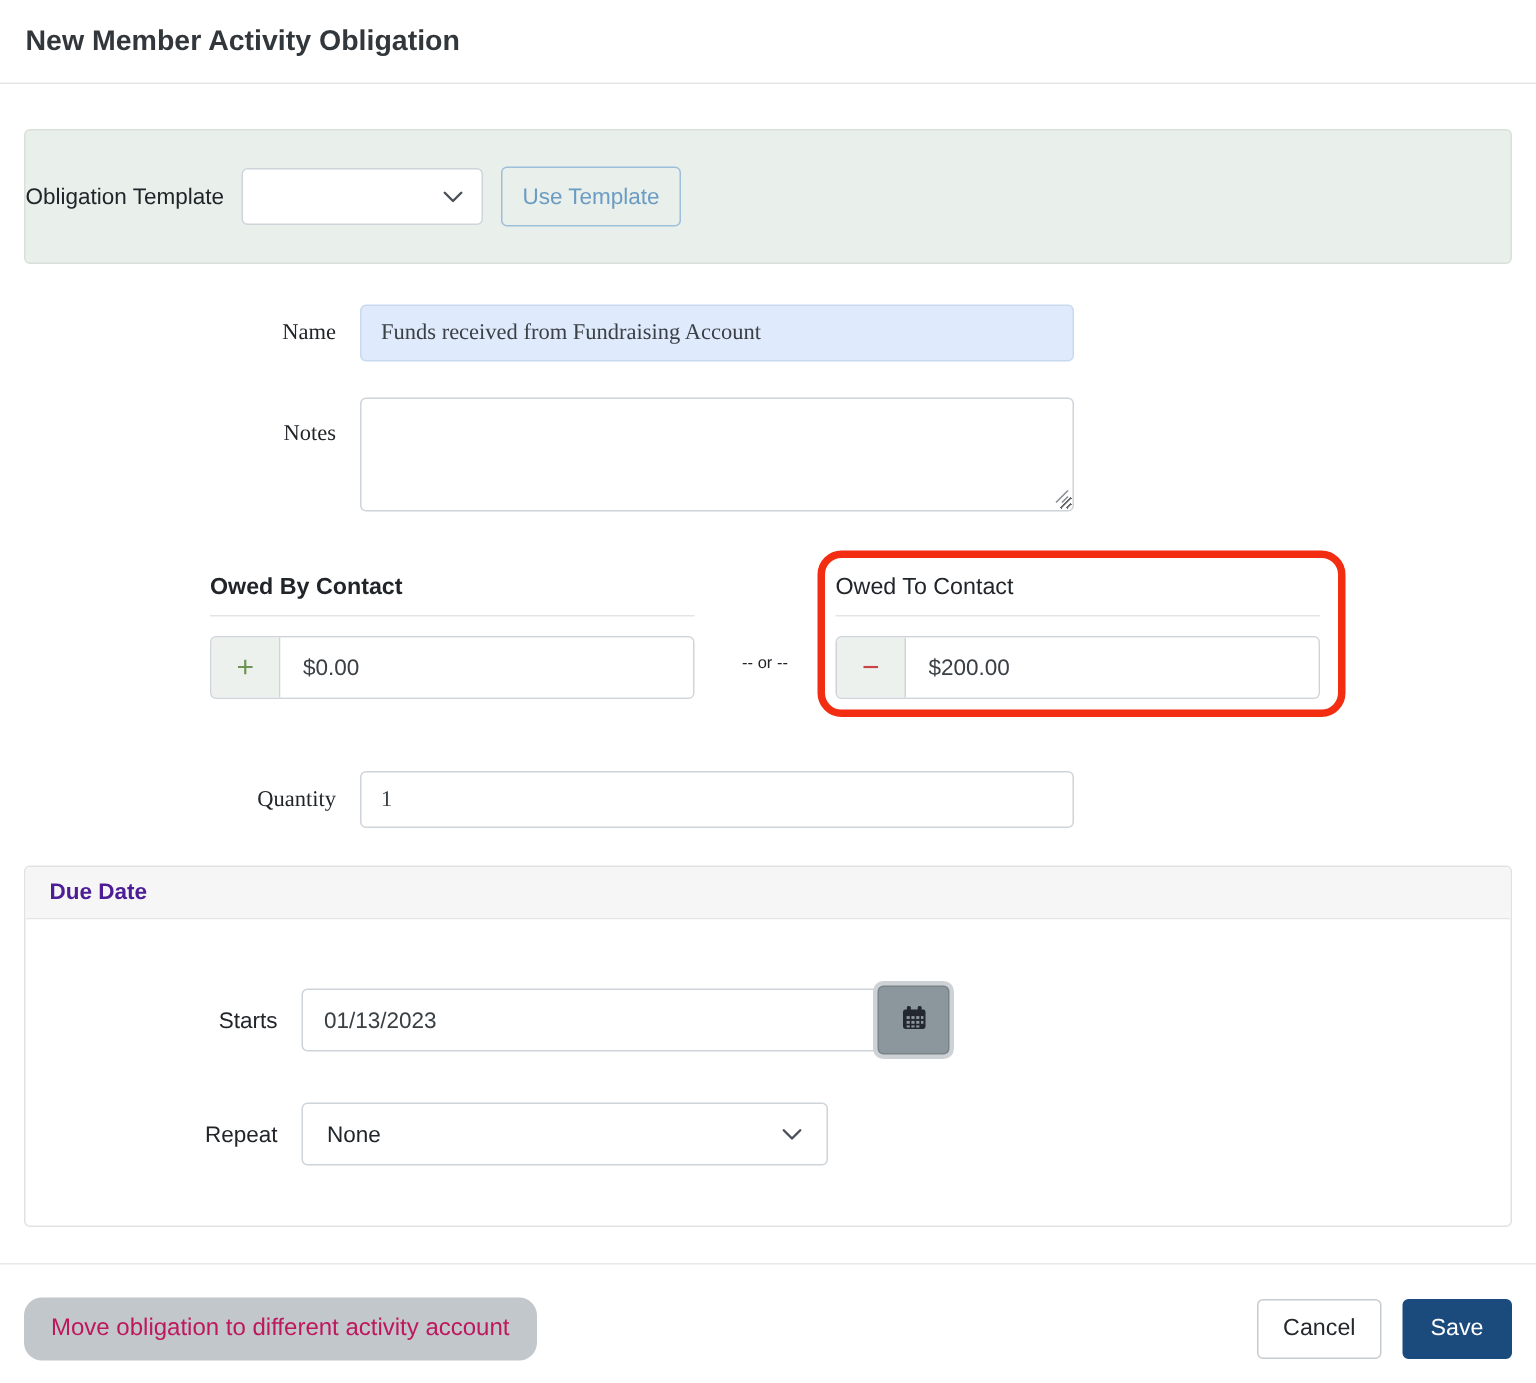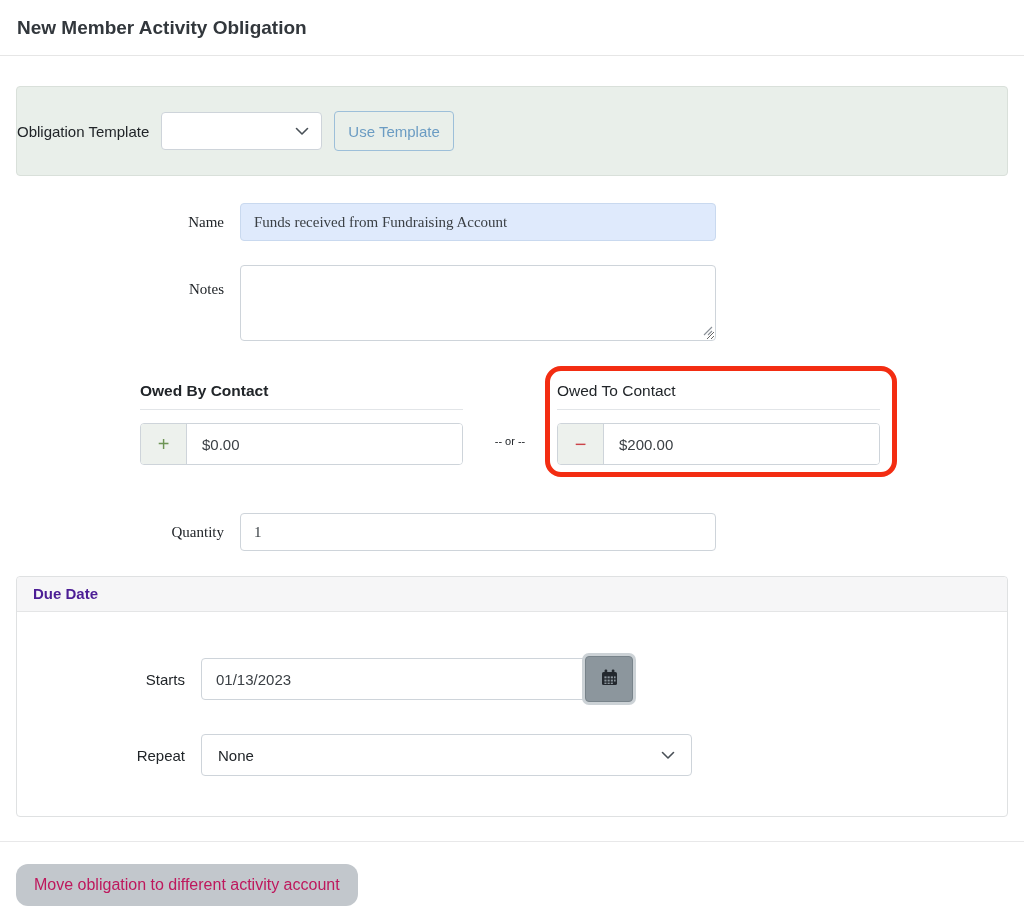--- a/index.html
+++ b/index.html
@@ -45,21 +45,21 @@
   
   .due-card { margin: 25px 16px 0; border: 1px solid #dfe1e2; border-radius: 4px; }
   .due-card-header { background: #f6f6f7; border-bottom: 1px solid #e4e5e6; border-radius: 4px 4px 0 0; padding: 8px 16px 9px; font-size: 15px; font-weight: 700; color: #4c1d95; }
   .due-card-body { padding: 44px 0 40px; }
   .dd-row { display: flex; align-items: center; }
   .dd-row + .dd-row { margin-top: 32px; }
   .dd-label { flex: 0 0 184px; text-align: right; padding-right: 16px; font-size: 15px; color: #212529; }
   .starts-group { display: flex; align-items: center; }
   .starts-input { width: 385px; height: 42px; border: 1px solid #ced4da; border-radius: 4px 0 0 4px; font-size: 15px; font-family: inherit; color: #3b4045; padding: 0 14px; outline: none; }
   .calendar-btn { width: 48px; height: 46px; margin-left: -1px; background: #8c969d; border: 1px solid #78838a; border-radius: 4px; box-shadow: 0 0 0 3px #ccd2d6; display: flex; align-items: center; justify-content: center; cursor: pointer; position: relative; z-index: 1; }
-  .repeat-select { width: 491px; height: 42px; background: #ffffff; border: 1px solid #ced4da; border-radius: 4px; display: flex; align-items: center; justify-content: space-between; padding: 0 16px; font-size: 15px; color: #212529; cursor: pointer; }
+  .repeat-select { width: 351px; height: 42px; background: #ffffff; border: 1px solid #ced4da; border-radius: 4px; display: flex; align-items: center; justify-content: space-between; padding: 0 16px; font-size: 15px; color: #212529; cursor: pointer; }
 
   
   .footer-divider { border: none; border-top: 1px solid #e8e8e9; margin-top: 24px; }
   .footer { display: flex; align-items: center; justify-content: space-between; margin: 22px 16px 0; }
   .move-btn { background: #c2c7cc; color: #be185d; border: none; border-radius: 12px; font-size: 16px; font-family: inherit; padding: 12px 18px; cursor: default; }
   .footer-right { display: flex; gap: 14px; }
   .cancel-btn { background: #ffffff; border: 1px solid #c6cbd0; border-radius: 4px; color: #24292e; font-size: 15.5px; font-family: inherit; padding: 10px 16px; cursor: pointer; }
   .save-btn { background: #1b4a7d; border: 1px solid #1b4a7d; border-radius: 4px; color: #ffffff; font-size: 15.5px; font-family: inherit; padding: 10px 18px; cursor: pointer; }
 
   .chev { display: inline-flex; }
@@ -170,13 +170,17 @@
         </span>
       </div>
     </div>
   </div>
 </div>
 
 <hr class="footer-divider">
 
 <div class="footer">
   <button class="move-btn" disabled="">Move obligation to different activity account</button>
+  <div class="footer-right">
+    <button class="cancel-btn">Cancel</button>
+    <button class="save-btn">Save</button>
+  </div>
 </div>
 
 </body></html>

